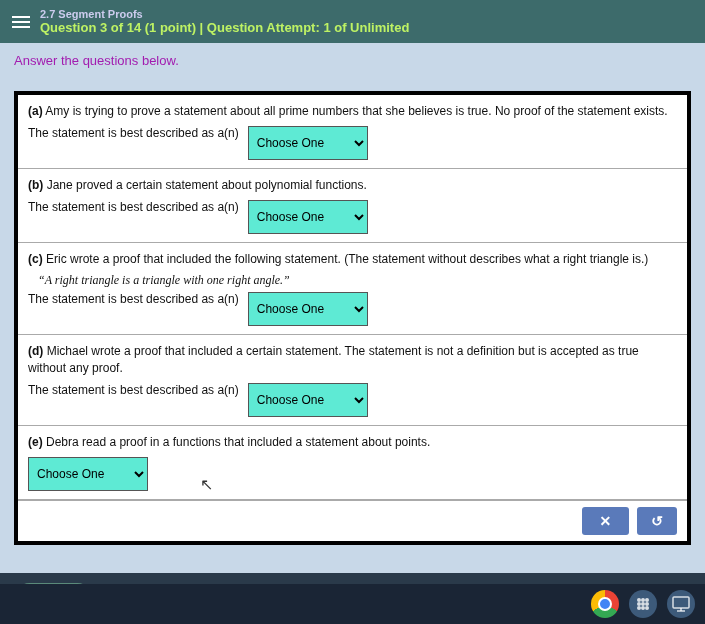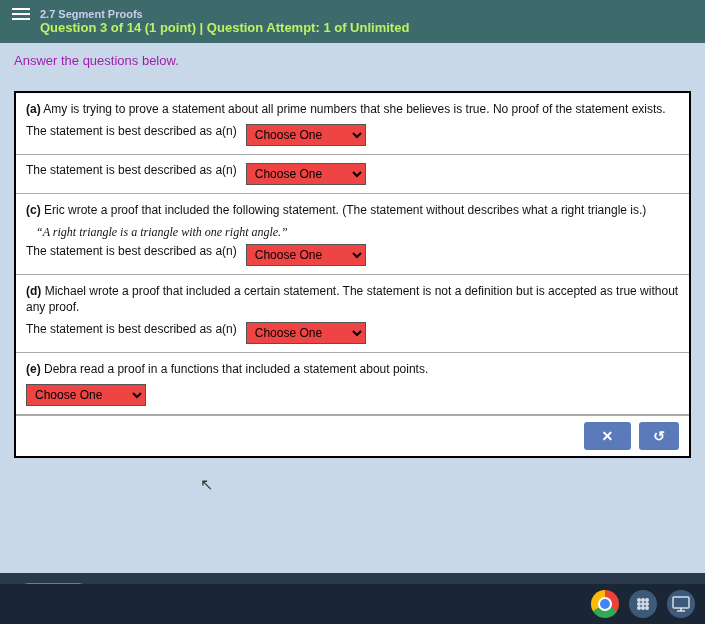--- a/index.html
+++ b/index.html
@@ -10,21 +10,21 @@
       height: 624px;
       overflow: hidden;
       position: relative;
     }
 
     .header {
       background-color: #3d6b6b;
       color: white;
       padding: 8px 12px;
       display: flex;
-      align-items: flex-start;
+      align-items: center;
       gap: 10px;
     }
 
     .hamburger-icon {
       display: flex;
       flex-direction: column;
       gap: 3px;
       cursor: pointer;
     }
 
@@ -59,21 +59,21 @@
     }
 
     .instruction {
       font-size: 13px;
       color: #a21caf;
       margin-bottom: 8px;
     }
 
     .questions-container {
       background: white;
-      border: 2px solid #000000;
+      border: 4px solid #000000;
       margin-top: 23px;
     }
 
     .question-row {
       border-bottom: 1px solid #aaa;
       padding: 8px 10px;
     }
 
     .question-row:last-child {
       border-bottom: none;
@@ -100,23 +100,23 @@
     .statement-italic {
       font-style: italic;
       font-size: 12px;
       color: #111;
       margin: 4px 0 4px 10px;
       font-family: Liberation Serif, serif;
     }
 
     select {
       border: 1px solid #555;
-      background: #ef4444;
+      background: #5eead4;
       font-size: 12px;
-      padding: 2px 4px;
+      padding: 8px 4px;
       cursor: pointer;
       min-width: 120px;
     }
 
     .bottom-buttons {
       display: flex;
       justify-content: flex-end;
       gap: 8px;
       padding: 6px 10px;
       background: white;
@@ -253,20 +253,24 @@
           <option>Theorem</option>
           <option>Definition</option>
           <option>Postulate</option>
           <option>Axiom</option>
           <option>Undefined Term</option>
         </select>
       </div>
     </div>
 
     <div class="question-row">
+      <div class="question-text">
+        <span class="question-label">(b)</span>
+        <span>Jane proved a certain statement about polynomial functions.</span>
+      </div>
       <div class="statement-line">
         <span>The statement is best described as a(n)</span>
         <select>
           <option>Choose One</option>
           <option>Conjecture</option>
           <option>Theorem</option>
           <option>Definition</option>
           <option>Postulate</option>
           <option>Axiom</option>
           <option>Undefined Term</option>

